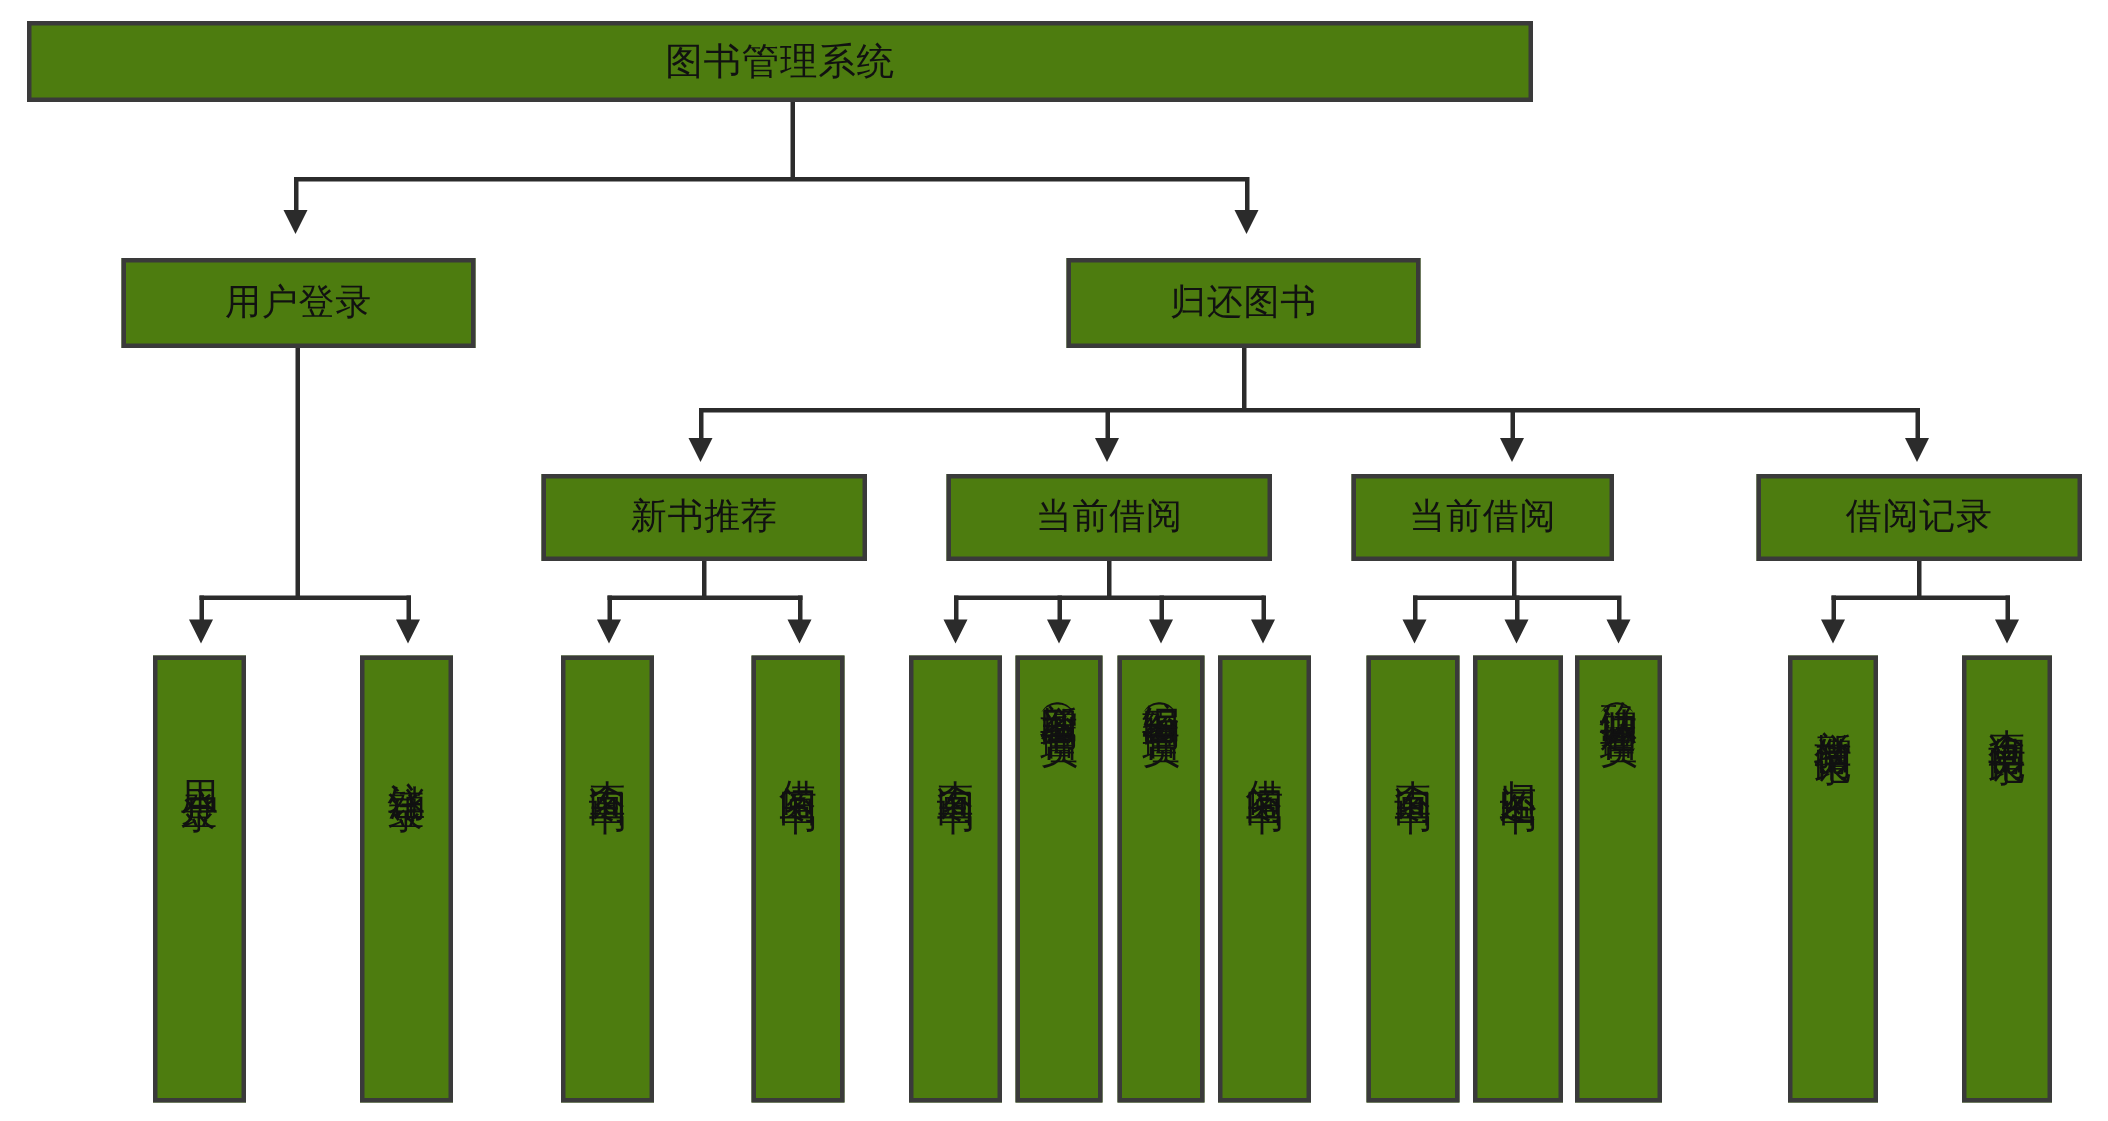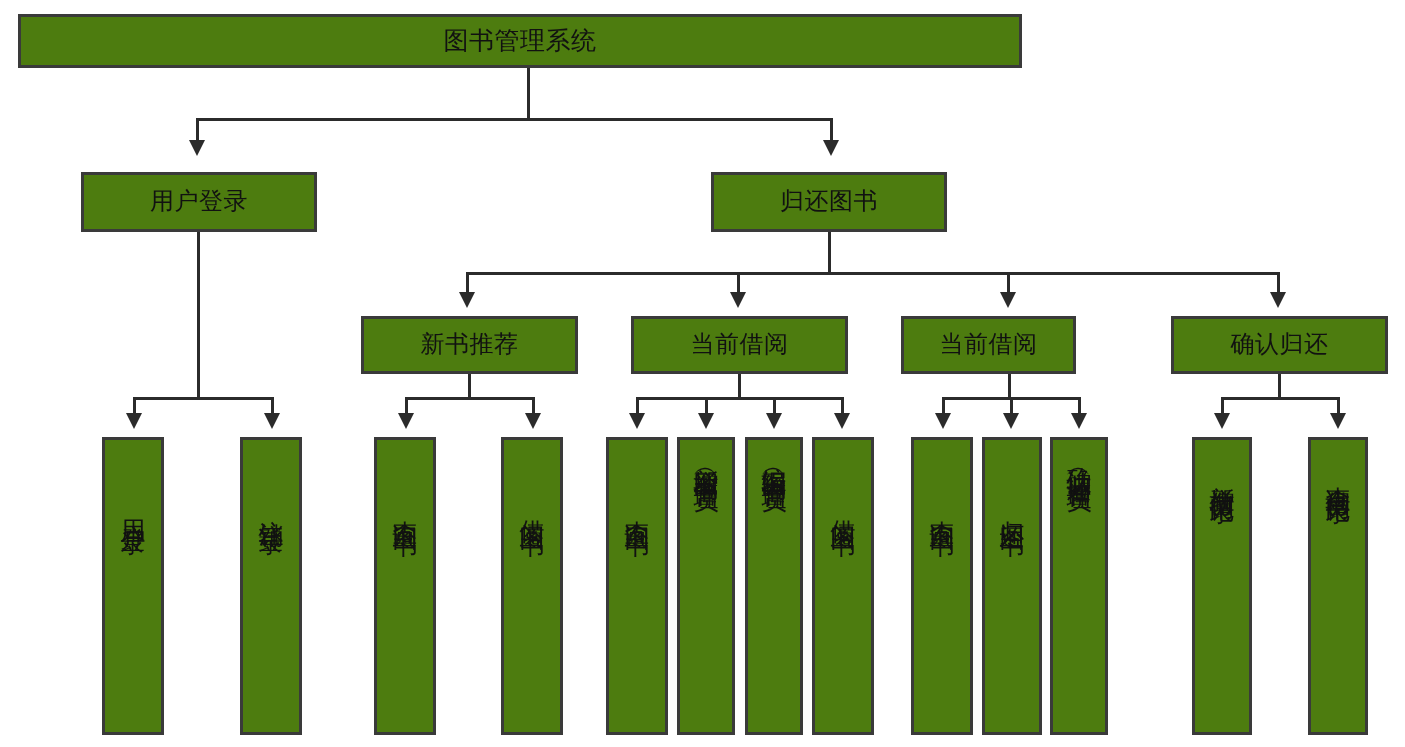--- a/index.html
+++ b/index.html
@@ -118,21 +118,21 @@
   <div class="node horiz" style="left:361px;top:316px;width:217px;height:58px;">
     <span class="lbl">新书推荐</span>
   </div>
   <div class="node horiz" style="left:631px;top:316px;width:217px;height:58px;">
     <span class="lbl">当前借阅</span>
   </div>
   <div class="node horiz" style="left:901px;top:316px;width:175px;height:58px;">
     <span class="lbl">当前借阅</span>
   </div>
   <div class="node horiz" style="left:1171px;top:316px;width:217px;height:58px;">
-    <span class="lbl">确认归还</span>
+    <span class="lbl">借阅记录</span>
   </div>
 
   <div class="ln v" style="left:468px;top:374px;height:26px;"></div>
   <div class="ln h" style="left:405px;top:397px;width:130px;"></div>
   <div class="ln v" style="left:405px;top:397px;height:18px;"></div>
   <div class="arrow" style="left:398px;top:413px;"></div>
   <div class="ln v" style="left:532px;top:397px;height:18px;"></div>
   <div class="arrow" style="left:525px;top:413px;"></div>
 
   <div class="ln v" style="left:738px;top:374px;height:26px;"></div>

